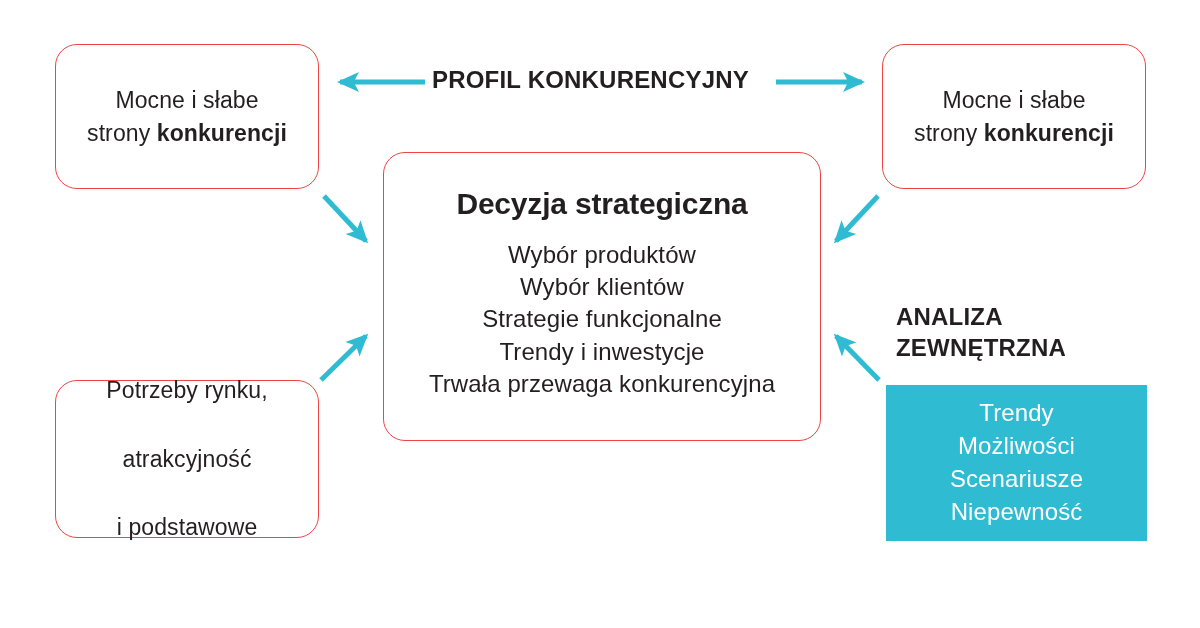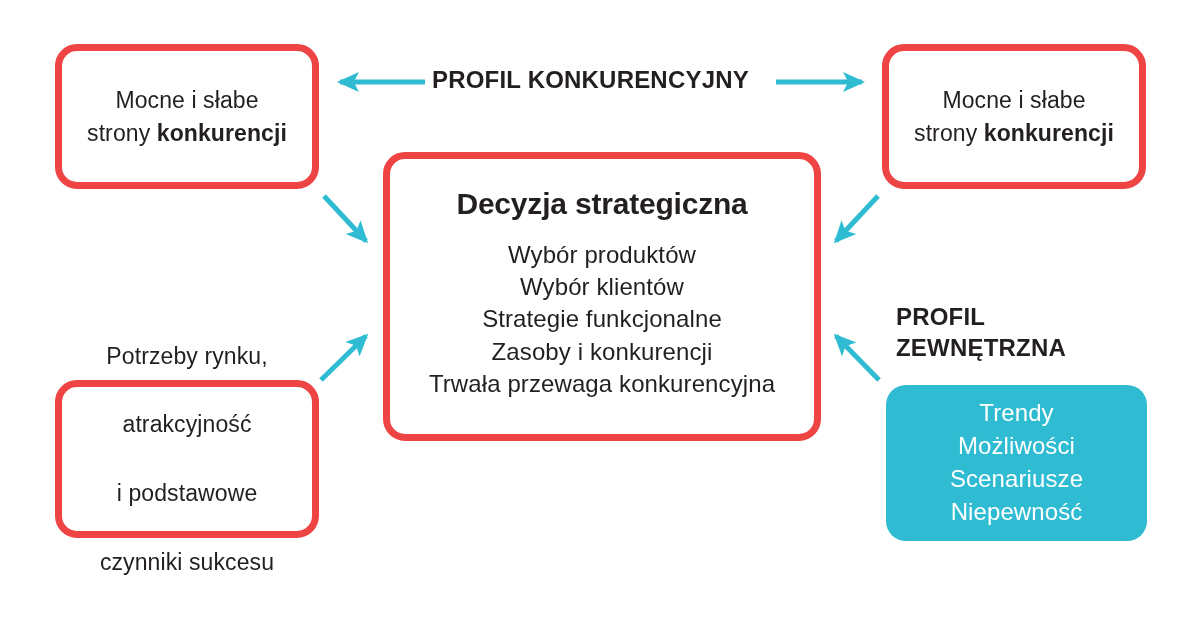--- a/index.html
+++ b/index.html
@@ -28,27 +28,27 @@
     display: flex;
     flex-direction: column;
     align-items: center;
     justify-content: center;
     text-align: center;
     color: #231f20;
   }
 
   .box.outline {
     background: #ffffff;
-    border: 7px solid #ef4444;
+    border: 1px solid #ef4444;
     border-radius: 22px;
   }
 
   .box.filled {
     background: #2fbcd2;
-    border-radius: 20px;
+    border-radius: 0;
     color: #ffffff;
   }
 
   
   .corner-box {
     width: 264px;
     height: 145px;
     font-size: 23px;
     line-height: 1.42;
     letter-spacing: 0.1px;
@@ -143,48 +143,47 @@
 
     <line x1="324" y1="196" x2="366" y2="241" stroke="#2FBCD2" stroke-width="5" marker-end="url(#head-teal)"></line>
     <line x1="878" y1="196" x2="836" y2="241" stroke="#2FBCD2" stroke-width="5" marker-end="url(#head-teal)"></line>
     <line x1="321" y1="380" x2="366" y2="336" stroke="#2FBCD2" stroke-width="5" marker-end="url(#head-teal)"></line>
     <line x1="879" y1="380" x2="836" y2="336" stroke="#2FBCD2" stroke-width="5" marker-end="url(#head-teal)"></line>
   </svg>
 
   <div class="heading" id="heading-profile">PROFIL KONKURENCYJNY</div>
 
   <div class="heading" id="heading-external">
-    <span class="line">PROFIL</span>
+    <span class="line">ANALIZA</span>
     <span class="line">ZEWNĘTRZNA</span>
   </div>
 
   <div class="box outline corner-box" id="box-top-left">
     <span class="line">Mocne i słabe</span>
     <span class="line"><span>strony </span><span class="strong">konkurencji</span></span>
   </div>
 
   <div class="box outline corner-box" id="box-top-right">
     <span class="line">Mocne i słabe</span>
     <span class="line"><span>strony </span><span class="strong">konkurencji</span></span>
   </div>
 
   <div class="box outline corner-box" id="box-bottom-left">
     <span class="line">Potrzeby rynku,</span>
     <span class="line">atrakcyjność</span>
     <span class="line">i podstawowe</span>
-    <span class="line">czynniki sukcesu</span>
   </div>
 
   <div class="box outline" id="box-center">
     <div id="center-title">Decyzja strategiczna</div>
     <div id="center-list">
       <span class="line">Wybór produktów</span>
       <span class="line">Wybór klientów</span>
       <span class="line">Strategie funkcjonalne</span>
-      <span class="line">Zasoby i konkurencji</span>
+      <span class="line">Trendy i inwestycje</span>
       <span class="line">Trwała przewaga konkurencyjna</span>
     </div>
   </div>
 
   <div class="box filled" id="box-external">
     <span class="line">Trendy</span>
     <span class="line">Możliwości</span>
     <span class="line">Scenariusze</span>
     <span class="line">Niepewność</span>
   </div>

